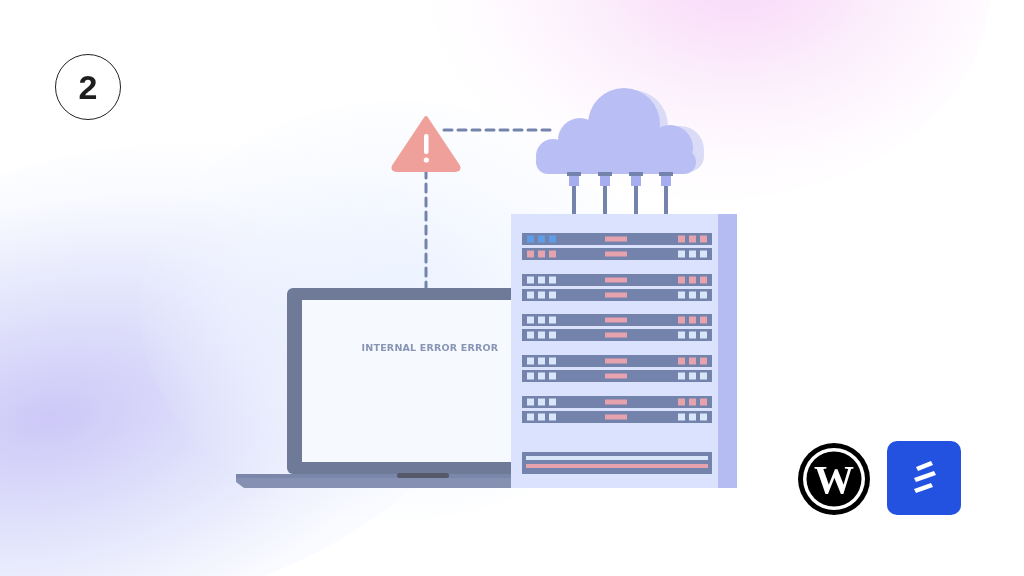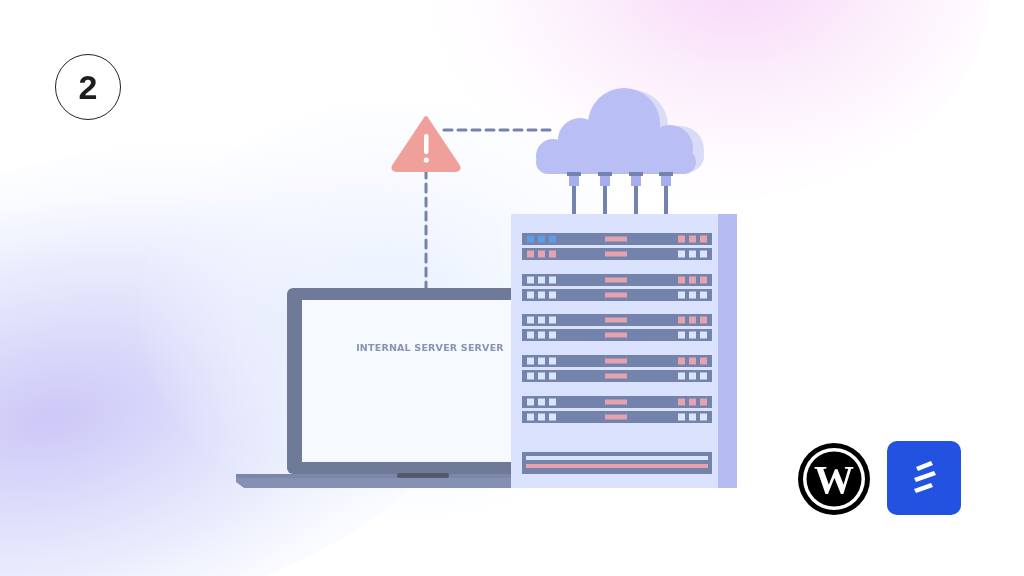--- a/index.html
+++ b/index.html
@@ -207,21 +207,21 @@
         <rect x="605" y="414.5" width="22" height="5" fill="#e6a2ad"></rect>
       </g>
 
     <rect x="522" y="452" width="190" height="22" fill="#7483ab"></rect>
     <rect x="526" y="456" width="182" height="4" fill="#d9e6fa"></rect>
     <rect x="526" y="464" width="182" height="4" fill="#e6a2ad"></rect>
   </g>
 </svg>
 
 <div class="screen-text">
-  <div class="msg">INTERNAL SERVER SERVER</div>
+  <div class="msg">INTERNAL ERROR ERROR</div>
 </div>
 
 <svg class="logo-wp" viewBox="0 0 76 76">
   <circle cx="38" cy="38" r="36" fill="#000"></circle>
   <circle cx="38" cy="38" r="31" fill="#fff"></circle>
   <circle cx="38" cy="38" r="27.5" fill="#000"></circle>
   <text x="38" y="52" text-anchor="middle" font-family="Liberation Serif, serif" font-weight="700" font-size="40" fill="#fff">W</text>
 </svg>
 
 <div class="logo-brand">

